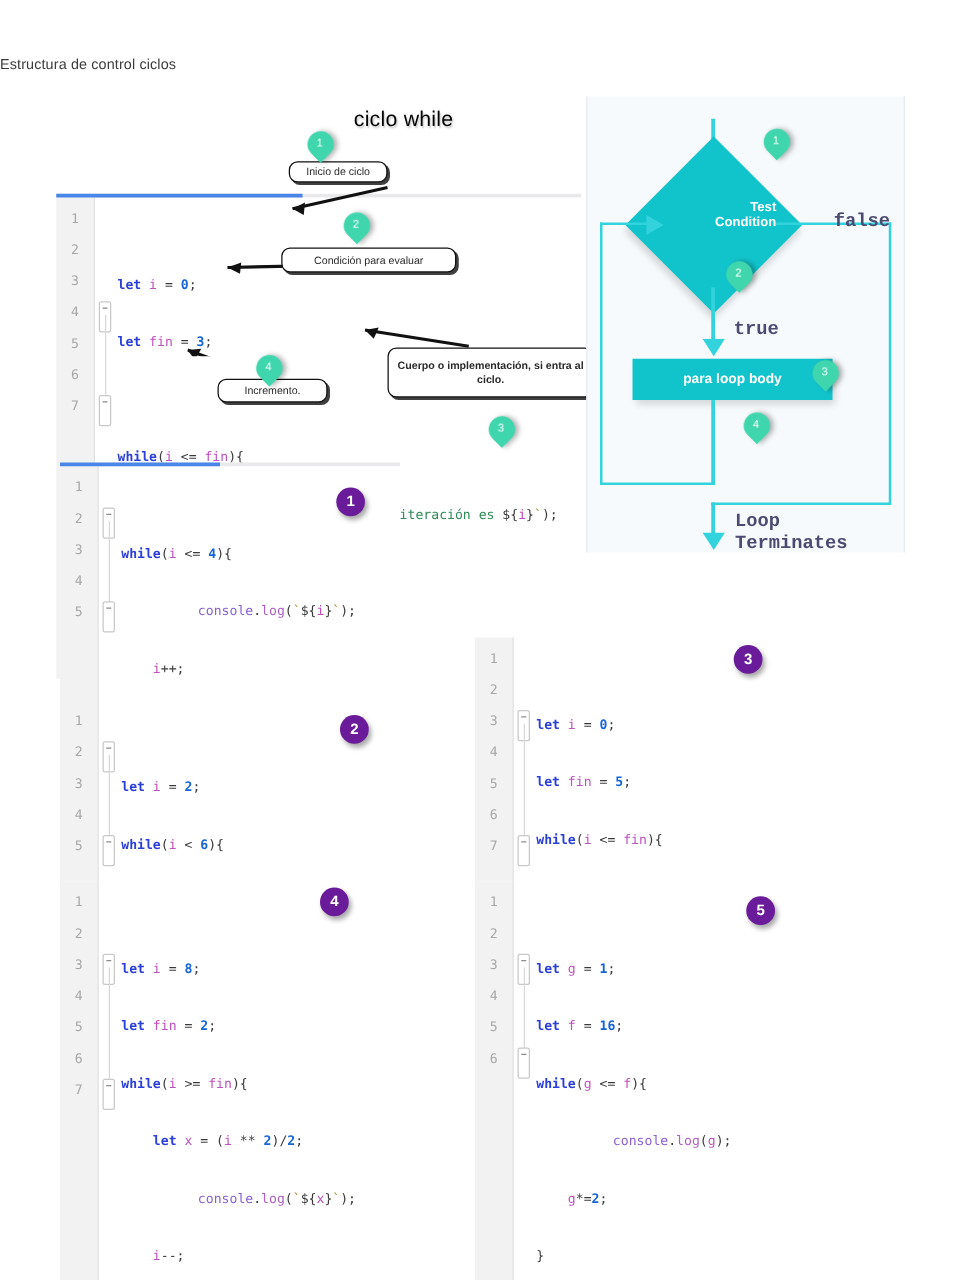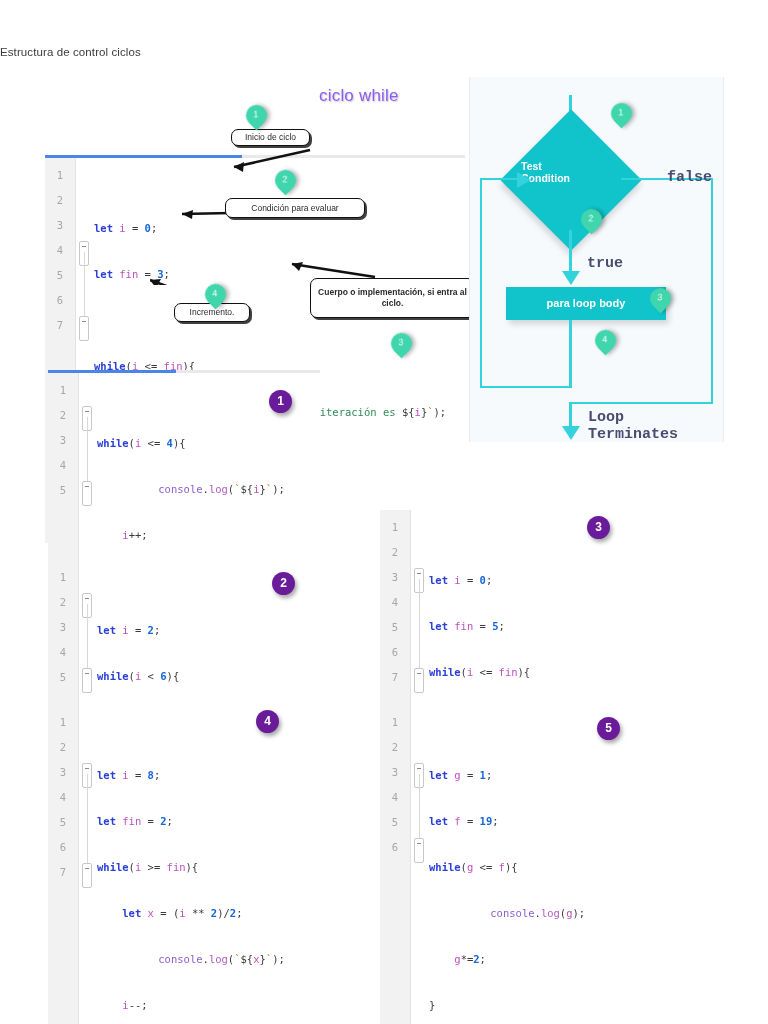--- a/index.html
+++ b/index.html
@@ -27,24 +27,23 @@
     color: #3b3b3b;
     letter-spacing: .1px;
   }
 
   
   .section-heading {
     position: absolute;
     left: 283px;
     top: 86px;
     font-size: 17px;
-    color: #8b5cf6;
+    color: #000000;
     letter-spacing: .2px;
     text-shadow: 1px 1px 1.5px rgba(0,0,0,.22);
-    margin-left: 36px;
   }
 
   
   .code-block {
     position: absolute;
     background: #ffffff;
     font-family: "DejaVu Sans Mono", "Liberation Mono", monospace;
     font-size: 10.5px;
     line-height: 1;
   }
@@ -197,21 +196,21 @@
     height: 100px;
     background: #11c4cc;
     transform: rotate(45deg);
     box-shadow: 3px 4px 6px rgba(0,0,0,.15);
   }
   .flow-diamond-label {
     position: absolute;
     left: 51px;
     top: 83px;
     width: 100px;
-    text-align: left;
+    text-align: right;
     font-size: 10.5px;
     font-weight: bold;
     color: #ffffff;
     line-height: 1.15;
     font-family: "Liberation Sans", sans-serif;
   }
   .flow-body-box {
     position: absolute;
     left: 36px;
     top: 210px;
@@ -289,21 +288,21 @@
   <path d="M 225 152 L 142 139" stroke="#111" stroke-width="2.6" fill="none"></path>
   <path d="M 142 139 l 11 -2 l -4 9 z" fill="#111"></path>
 
   <path d="M 68 180 L 0 155" stroke="#111" stroke-width="2.6" fill="none"></path>
   <path d="M 0 155 l 11 -1 l -5 9 z" fill="#111"></path>
 </svg>
 
 <div class="callout" style="left:231px; top:129px; width:79px; height:17px;">Inicio de ciclo</div>
 <div class="callout" style="left:225px; top:198px; width:140px; height:20px;">Condición para evaluar</div>
 <div class="callout" style="left:310px; top:278px; width:165px; height:40px;font-weight:bold;">Cuerpo o implementación, si entra al ciclo.</div>
-<div class="callout" style="left:174px; top:303px; width:76px; height:19px;">Incremento.</div>
+<div class="callout" style="left:174px; top:303px; width:88px; height:19px;">Incremento.</div>
 
 <div class="pin" style="left:246px; top:105px;">
   <span>1</span>
   </div>
 <div class="pin" style="left:275px; top:170px;">
   <span>2</span>
   </div>
 <div class="pin" style="left:391px; top:333px;">
   <span>3</span>
   </div>
@@ -480,21 +479,21 @@
       <div>3</div>
       <div>4</div>
       <div>5</div>
       <div>6</div>
     </div>
     <div class="lines">
       <div class="fold" style="top:58px;"></div>
       <div class="foldline" style="top:69px; height:65px;"></div>
       <div class="fold" style="top:133px;"></div>
       <div><span class="kw">let</span> <span class="var">g</span> <span class="pun">=</span> <span class="num">1</span><span class="pun">;</span></div>
-      <div><span class="kw">let</span> <span class="var">f</span> <span class="pun">=</span> <span class="num">19</span><span class="pun">;</span></div>
+      <div><span class="kw">let</span> <span class="var">f</span> <span class="pun">=</span> <span class="num">16</span><span class="pun">;</span></div>
       <div><span class="kw">while</span><span class="pun">(</span><span class="var">g</span> <span class="pun">&lt;=</span> <span class="var">f</span><span class="pun">){</span></div>
       <div>    <span class="obj">console</span><span class="pun">.</span><span class="fn">log</span><span class="pun">(</span><span class="var">g</span><span class="pun">);</span></div>
       <div>    <span class="var">g</span><span class="pun">*=</span><span class="num">2</span><span class="pun">;</span></div>
       <div><span class="pun">}</span></div>
     </div>
   </div>
 </div>
 <div class="badge" style="left:597px; top:717px;">5</div>
 
 </body></html>

